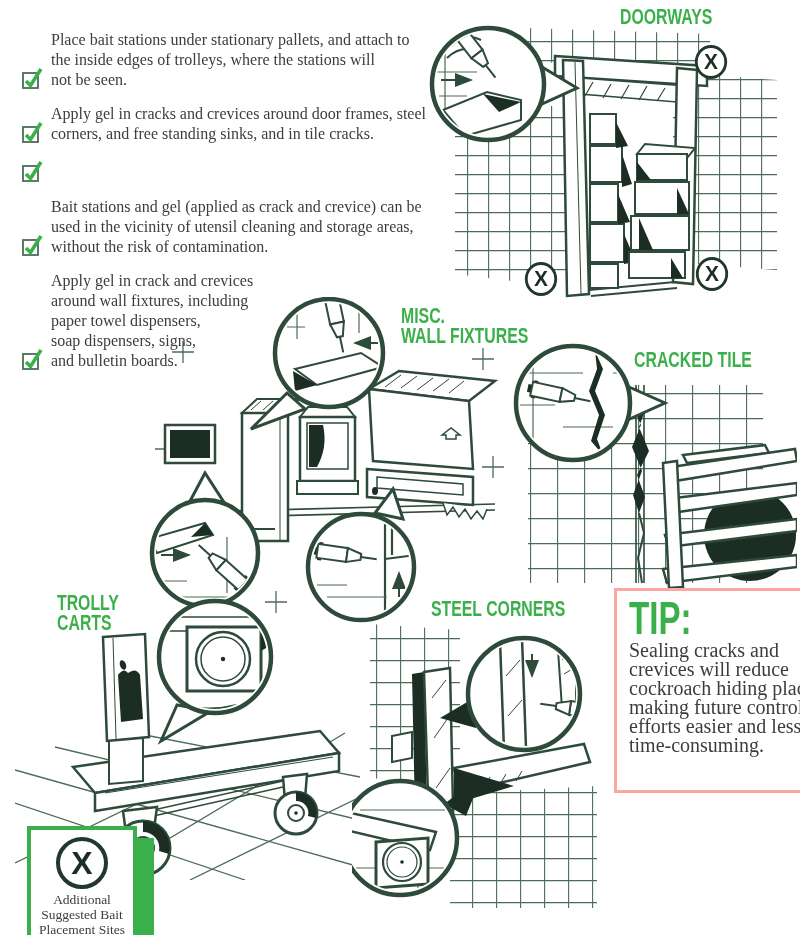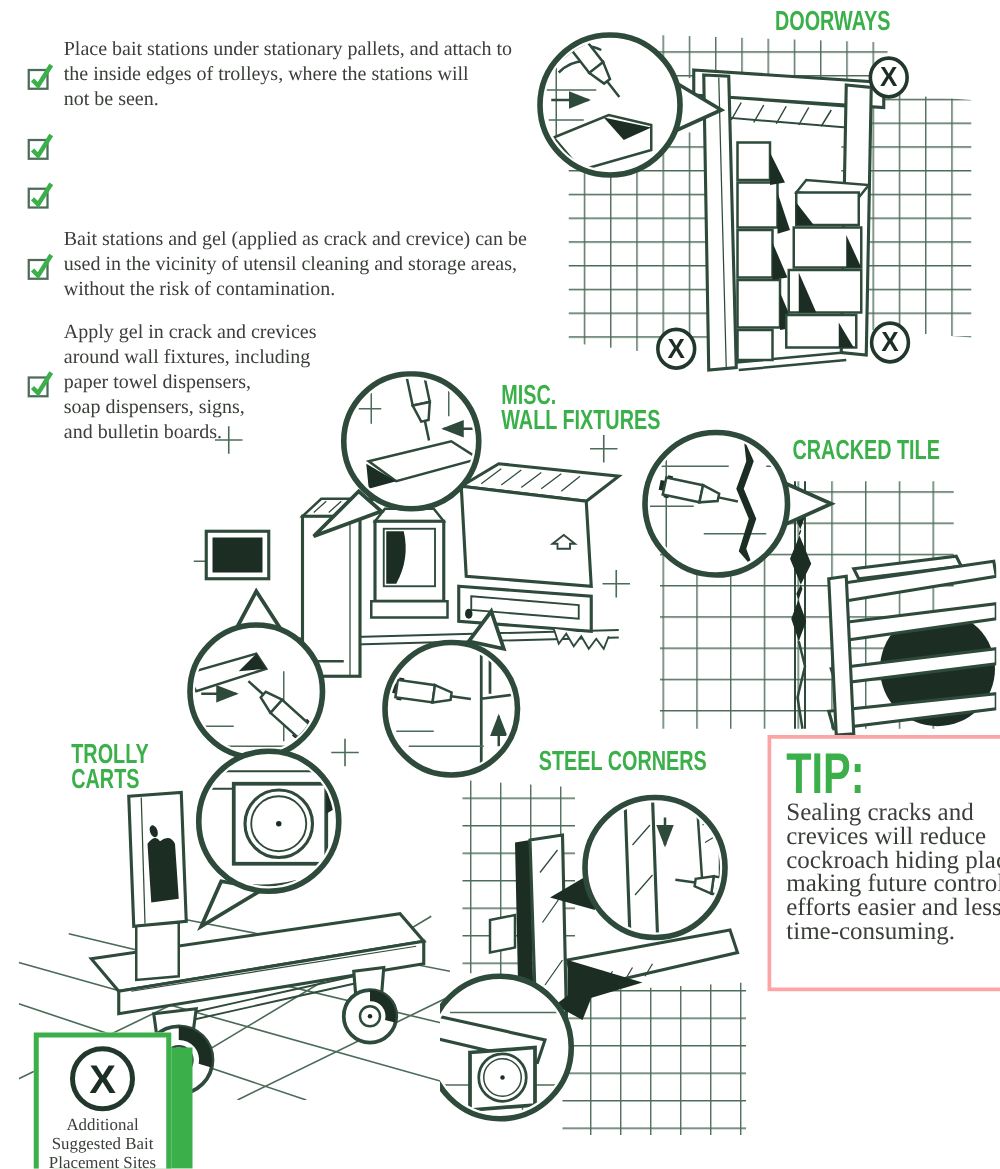--- a/index.html
+++ b/index.html
@@ -1,20 +1,20 @@
 <!DOCTYPE html>
 <html><head>
 <meta charset="utf-8">
 <style>
   html,body{margin:0;padding:0;background:#fff;}
   #stage{position:relative;width:800px;height:935px;background:#ffffff;overflow:hidden;
          font-family:"Liberation Serif",serif;color:#3A3F39;}
   
   #checklist{position:absolute;left:20px;top:30px;width:440px;}
-  .check-item{display:flex;align-items:center;gap:7px;margin-bottom:14px;}
+  .check-item{display:flex;align-items:flex-end;gap:7px;margin-bottom:14px;}
   .check-item .ck{flex:0 0 24px;margin-top:1px;}
   .check-item .txt{font-size:16px;line-height:20px;white-space:pre;color:#3A3F39;}
   
   .sec-label{position:absolute;font-family:"Liberation Sans",sans-serif;font-weight:bold;
              color:#3BB04A;font-size:22px;line-height:20px;white-space:pre-line;
              transform:scaleX(0.72);transform-origin:left top;letter-spacing:0;}
   
   .xb{position:absolute;width:28px;height:28px;border:3px solid #22382C;border-radius:50%;
       background:#fff;display:flex;align-items:center;justify-content:center;
       font-family:"Liberation Sans",sans-serif;font-weight:bold;font-size:22px;color:#1C2E24;
@@ -369,20 +369,22 @@
       </svg>
       <div class="txt">Place bait stations under stationary pallets, and attach to
 the inside edges of trolleys, where the stations will
 not be seen.</div>
     </div>
     <div class="check-item">
       <svg class="ck" width="24" height="24" viewBox="0 0 24 24">
         <rect x="3" y="7" width="15" height="15" fill="#fff" stroke="#4C6B58" stroke-width="1.8"></rect>
         <path d="M6 15 L10.5 19.5 L21 3" fill="none" stroke="#3BB04A" stroke-width="3.6"></path>
       </svg>
+      <div class="txt">Apply gel in cracks and crevices around door frames, steel
+corners, and free standing sinks, and in tile cracks.</div>
     </div>
     <div class="check-item">
       <svg class="ck" width="24" height="24" viewBox="0 0 24 24">
         <rect x="3" y="7" width="15" height="15" fill="#fff" stroke="#4C6B58" stroke-width="1.8"></rect>
         <path d="M6 15 L10.5 19.5 L21 3" fill="none" stroke="#3BB04A" stroke-width="3.6"></path>
       </svg>
     </div>
     <div class="check-item">
       <svg class="ck" width="24" height="24" viewBox="0 0 24 24">
         <rect x="3" y="7" width="15" height="15" fill="#fff" stroke="#4C6B58" stroke-width="1.8"></rect>

